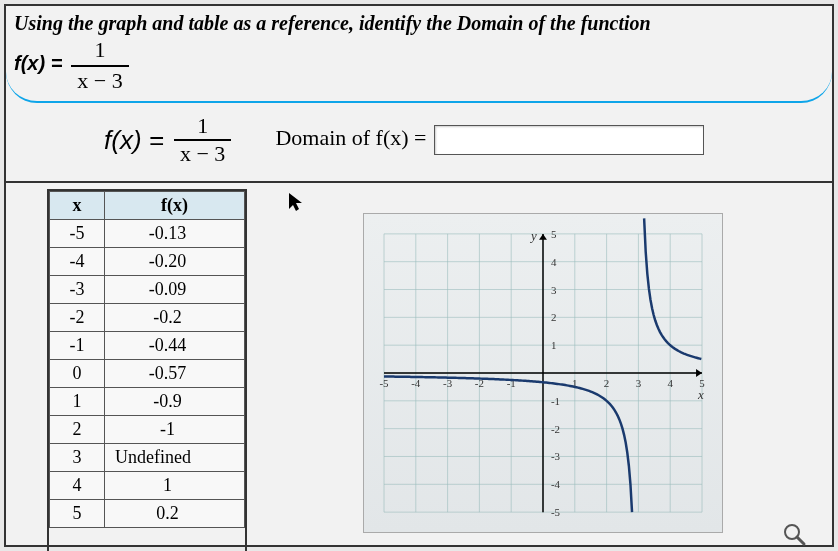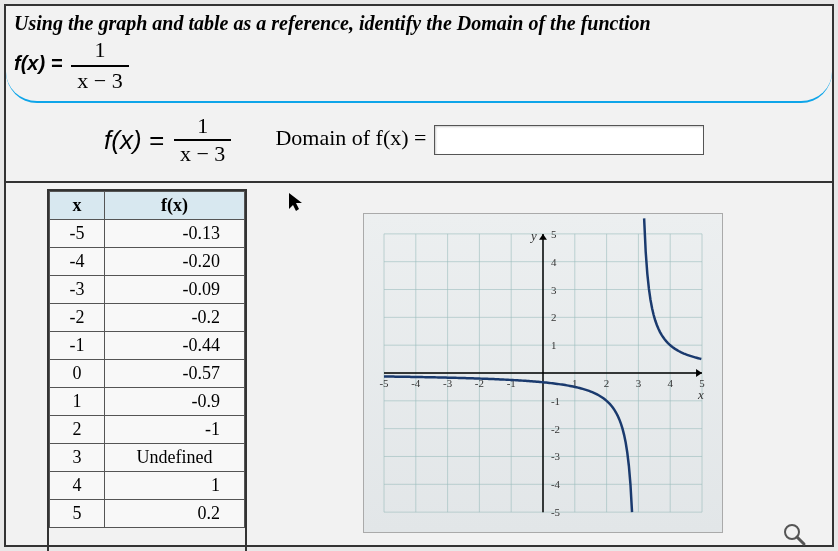--- a/index.html
+++ b/index.html
@@ -81,21 +81,21 @@
       padding: 3px 10px;
       text-align: center;
       font-size: 18px;
       background: #f8f8f8;
       min-width: 55px;
     }
     th {
       background: #d8e8f0;
       font-weight: bold;
     }
-    td.val { min-width: 140px; text-align: right; padding-right: 24px; }
+    td.val { min-width: 140px; padding-right: 24px; }
     .graph-wrap {
       flex: 1;
       position: relative;
       display: flex;
       align-items: center;
       justify-content: center;
     }
     svg.graph {
       background: linear-gradient(180deg, #eceff0, #e2e6e8);
       border: 1px solid #aaa;
@@ -177,21 +177,21 @@
             <tr>
               <td>1</td>
               <td class="val">-0.9</td>
             </tr>
             <tr>
               <td>2</td>
               <td class="val">-1</td>
             </tr>
             <tr>
               <td>3</td>
-              <td class="val" style="text-align: center; padding-right: 10px;">Undefined</td>
+              <td class="val" style="text-align: left; padding-right: 10px;">Undefined</td>
             </tr>
             <tr>
               <td>4</td>
               <td class="val">1</td>
             </tr>
             <tr>
               <td>5</td>
               <td class="val">0.2</td>
             </tr>
           </tbody>

